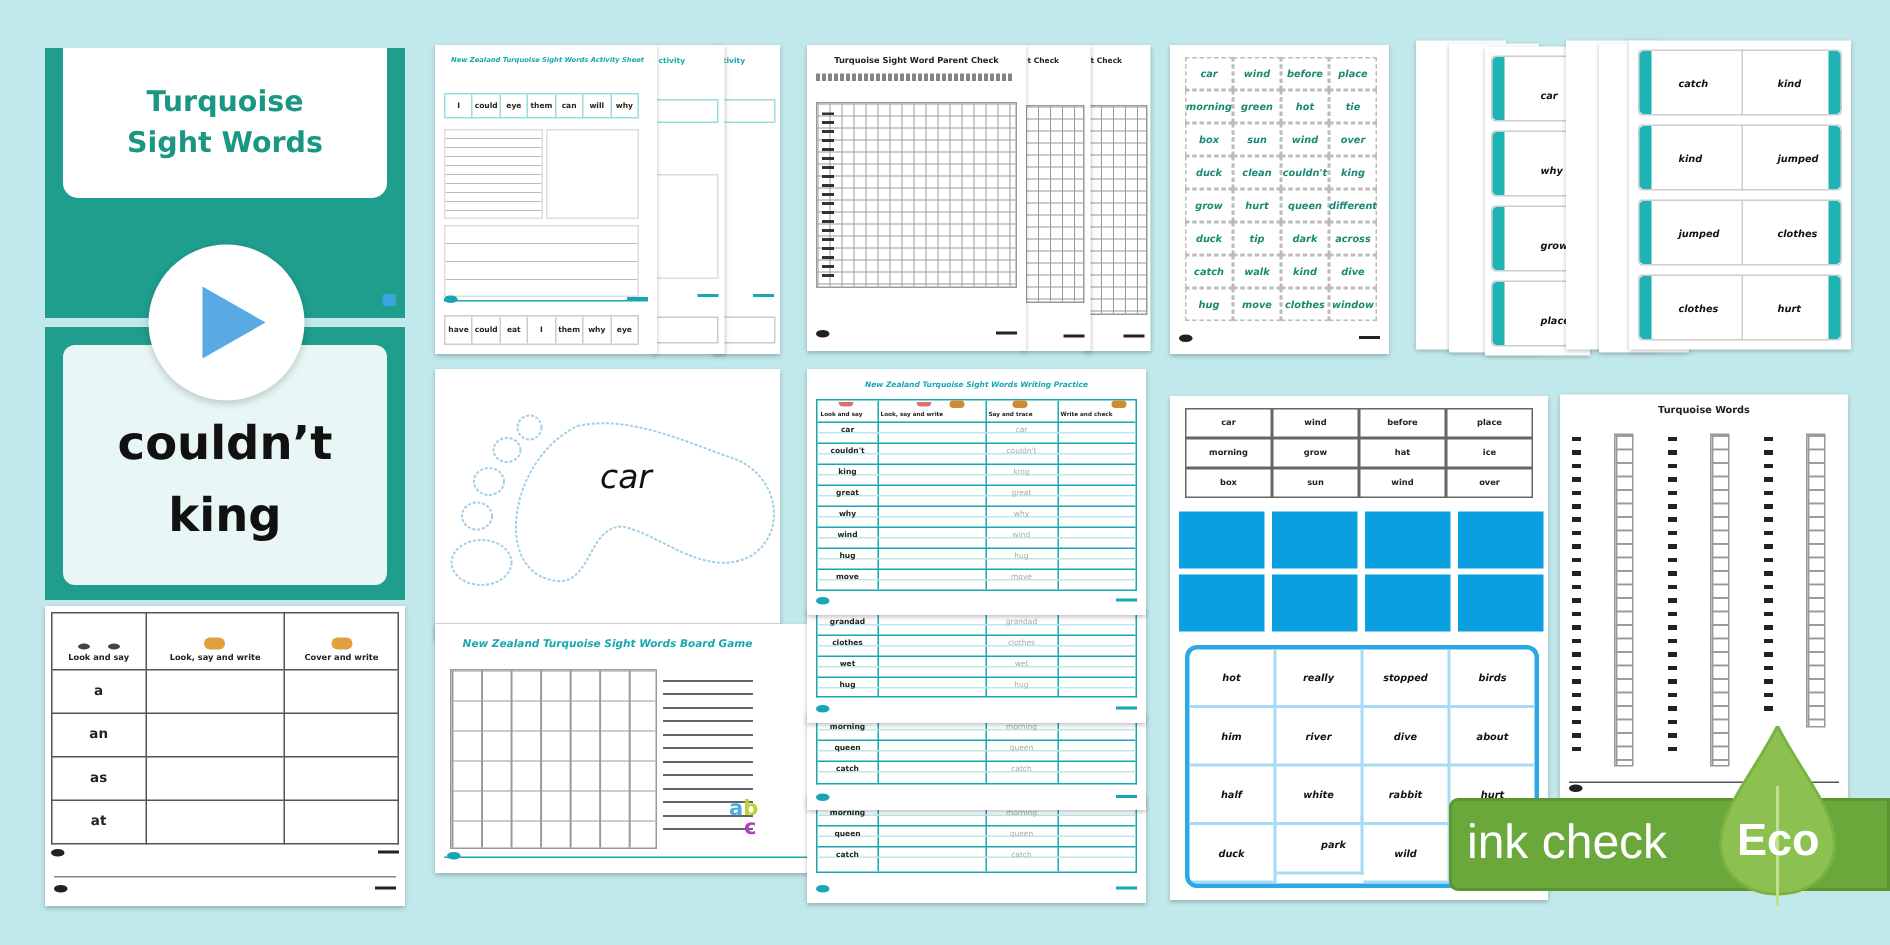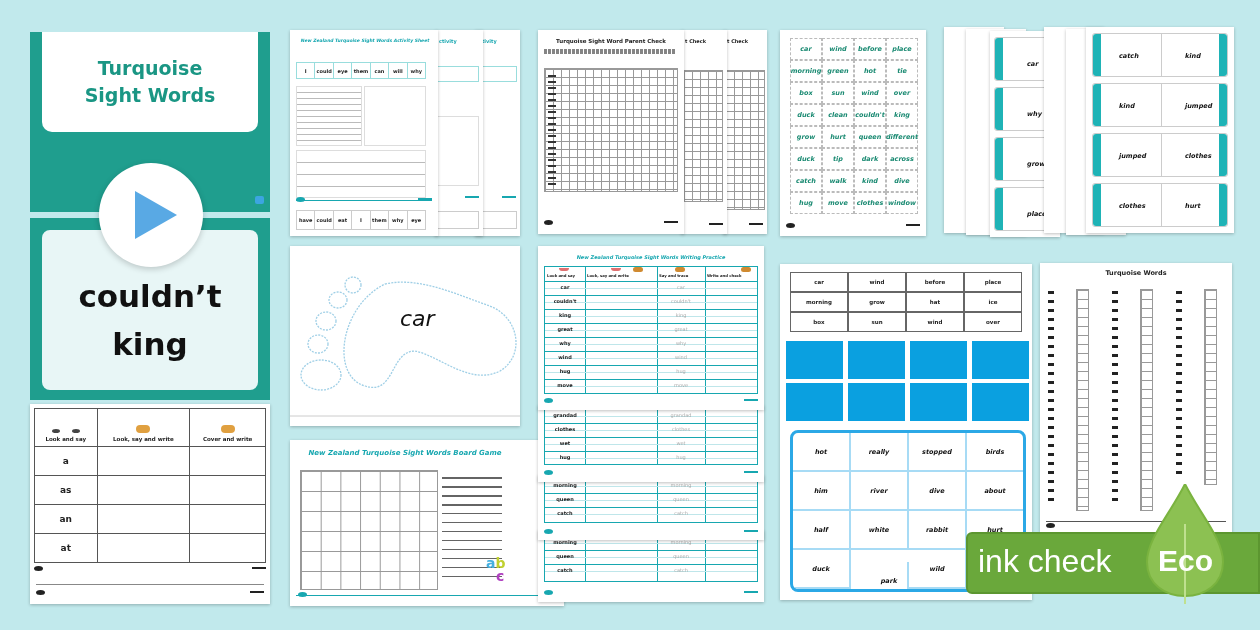--- a/index.html
+++ b/index.html
@@ -182,26 +182,26 @@
         <div class="hand"></div>
         <span>Cover and write</span>
       </th>
     </tr>
     <tr>
           <td>a</td>
           <td></td>
           <td></td>
         </tr>
     <tr>
-          <td>as</td>
+          <td>an</td>
           <td></td>
           <td></td>
         </tr>
     <tr>
-          <td>an</td>
+          <td>as</td>
           <td></td>
           <td></td>
         </tr>
     <tr>
           <td>at</td>
           <td></td>
           <td></td>
         </tr>
   </tbody>
     </table>
@@ -375,21 +375,21 @@
       <ellipse cx="36" cy="75" rx="10" ry="9"></ellipse>
       <ellipse cx="28" cy="98" rx="10" ry="9"></ellipse>
       <ellipse cx="31" cy="129" rx="20" ry="15"></ellipse>
       <path d="M95,38 C130,30 170,50 200,60 C230,72 235,110 210,125 C180,140 150,110 125,105 C100,105 105,150 75,140 C40,130 50,60 95,38 Z"></path>
     </g>
     <line x1="0" y1="170" x2="230" y2="170" stroke="#ccc" stroke-width="1"></line>
   </svg>
   <div class="abs" style="left:110px;top:60px;font-size:22px;font-style:italic;color:#111;font-family:'DejaVu Sans',sans-serif">car</div>
 </div>
 
-<div class="sheet" style="left:290px;top:440px;width:274px;height:166px">
+<div class="sheet" style="left:290px;top:416px;width:274px;height:166px">
   <div class="abs teal-text" style="left:10px;top:9px;width:210px;text-align:center;font-size:7px;font-style:italic;font-weight:bold">New Zealand Turquoise Sight Words Board Game</div>
   <div class="gridbox" style="left:10px;top:30px;width:138px;height:120px;background-size:19.7px 20px;border:1px solid #999"></div>
   <div class="abs" style="left:152px;top:32px;width:60px;height:110px;background:repeating-linear-gradient(to bottom,transparent 0,transparent 5px,#222 5px,#222 6.5px,transparent 6.5px,transparent 9px);opacity:0.7"></div>
   <div class="abs" style="left:196px;top:115px;font-size:14px;font-weight:bold;color:#45b0e0">a<span style="color:#c0d030">b</span></div>
   <div class="abs" style="left:206px;top:128px;font-size:14px;font-weight:bold;color:#b040c0">c</div>
   <div class="footer-bar" style="top:155px"></div>
   <div class="foot-logo" style="left:8px;top:152px"></div>
   <div class="foot-mark" style="right:8px;top:150px"></div>
 </div>
 
@@ -545,21 +545,21 @@
     <div class="bingo-cell" style="left: 174px; top: 0px;">birds</div>
     <div class="bingo-cell" style="left: 0px; top: 39px;">him</div>
     <div class="bingo-cell" style="left: 58px; top: 39px;">river</div>
     <div class="bingo-cell" style="left: 116px; top: 39px;">dive</div>
     <div class="bingo-cell" style="left: 174px; top: 39px;">about</div>
     <div class="bingo-cell" style="left: 0px; top: 78px;">half</div>
     <div class="bingo-cell" style="left: 58px; top: 78px;">white</div>
     <div class="bingo-cell" style="left: 116px; top: 78px;">rabbit</div>
     <div class="bingo-cell" style="left: 174px; top: 78px;">hurt</div>
     <div class="bingo-cell" style="left: 0px; top: 117px;">duck</div>
-    <div class="bingo-cell" style="left: 58px; top: 129px; padding-left: 20px;">park</div>
+    <div class="bingo-cell" style="left: 58px; top: 111px; padding-left: 20px;">park</div>
     <div class="bingo-cell" style="left: 116px; top: 117px;">wild</div>
     <div class="bingo-cell" style="left: 174px; top: 117px;"></div>
   </div>
 
 <div class="sheet" style="left:1040px;top:263px;width:192px;height:270px">
   <div class="abs tiny" style="left:0;top:6px;width:192px;text-align:center;font-size:6.5px">Turquoise Words</div>
   <div class="abs" style="left:8px;top:28px;width:6px;height:215px;background:repeating-linear-gradient(to bottom,#222 0,#222 3px,transparent 3px,transparent 9px)"></div>
   <div class="gridbox" style="left:36px;top:26px;width:13px;height:222px;background-size:13px 9px;border:1px solid #999"></div>
   <div class="abs" style="left:72px;top:28px;width:6px;height:215px;background:repeating-linear-gradient(to bottom,#222 0,#222 3px,transparent 3px,transparent 9px)"></div>
   <div class="gridbox" style="left:100px;top:26px;width:13px;height:222px;background-size:13px 9px;border:1px solid #999"></div>

